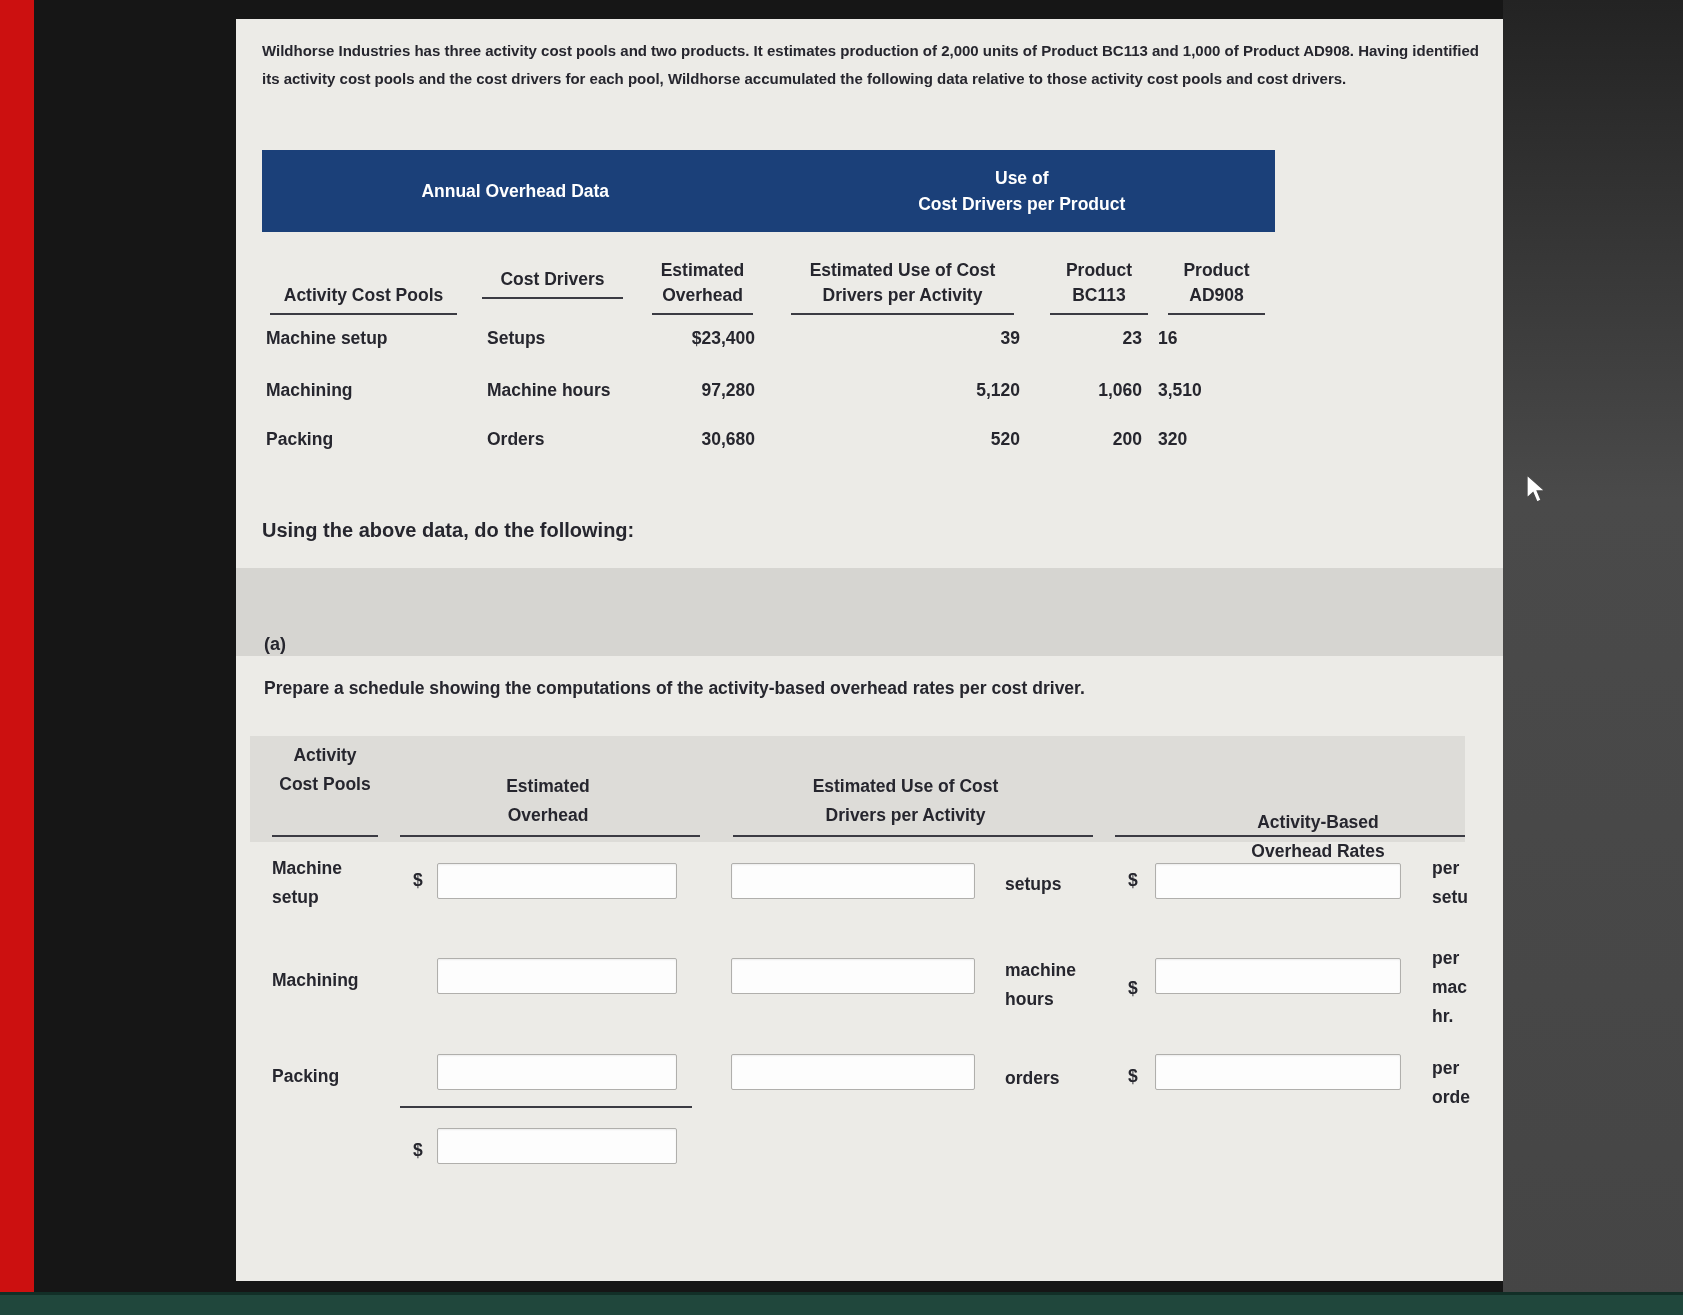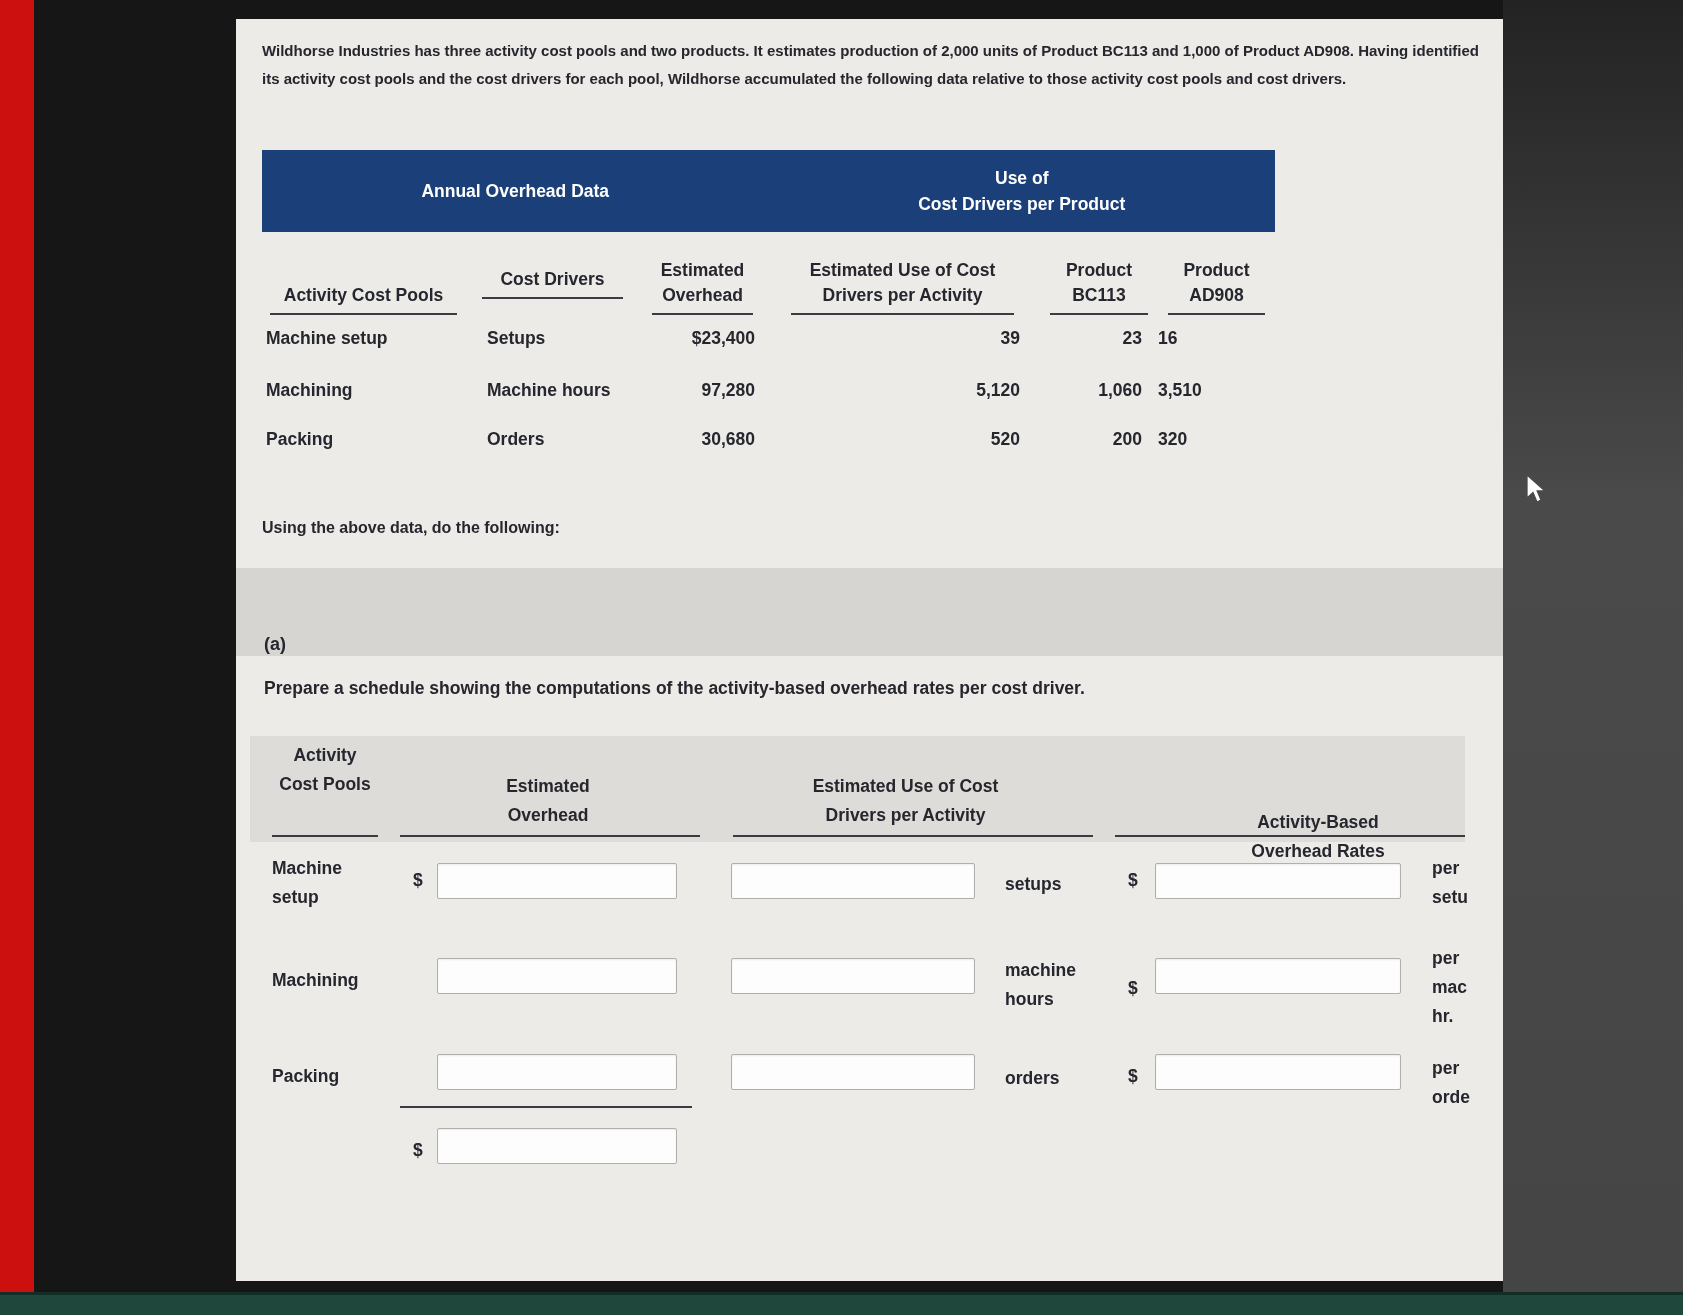--- a/index.html
+++ b/index.html
@@ -41,21 +41,21 @@
     grid-template-columns:203px 175px 125px 275px 118px 117px;
     font-size:17.5px; align-items:center; }
   .t1-row .pool { padding-left:4px; }
   .t1-row .drv  { padding-left:22px; }
   .t1-row .ovh  { text-align:right; padding-right:10px; }
   .t1-row .use  { text-align:right; padding-right:20px; }
   .t1-row .b13  { text-align:right; padding-right:16px; }
   .t1-row .a08  { text-align:left; padding-right:12px; }
   .row-1 { top:304px; } .row-2 { top:356px; } .row-3 { top:405px; }
 
-  .using { position:absolute; left:26px; top:500px; font-size:16px; }
+  .using { position:absolute; left:26px; top:500px; font-size:20px; }
   .part-label { position:absolute; left:28px; top:66px; font-size:18px; }
   .instruction { position:absolute; left:28px; top:22px; font-size:17.5px; }
 
   .a-band { position:absolute; left:14px; top:80px; width:1215px; height:106px; background:#dddcd8; }
   .hdr-txt { position:absolute; text-align:center; font-size:17.5px; line-height:29px; }
   .uline { position:absolute; border-top:2px solid #3b3b43; height:0; }
 
   .inp { position:absolute; height:36px; background:#fdfdfd; border:1px solid #b0afac;
     border-radius:2px; box-shadow:inset 0 1px 2px rgba(0,0,0,.07); font:inherit; }
   .lbl { position:absolute; font-size:17.5px; line-height:29px; }

